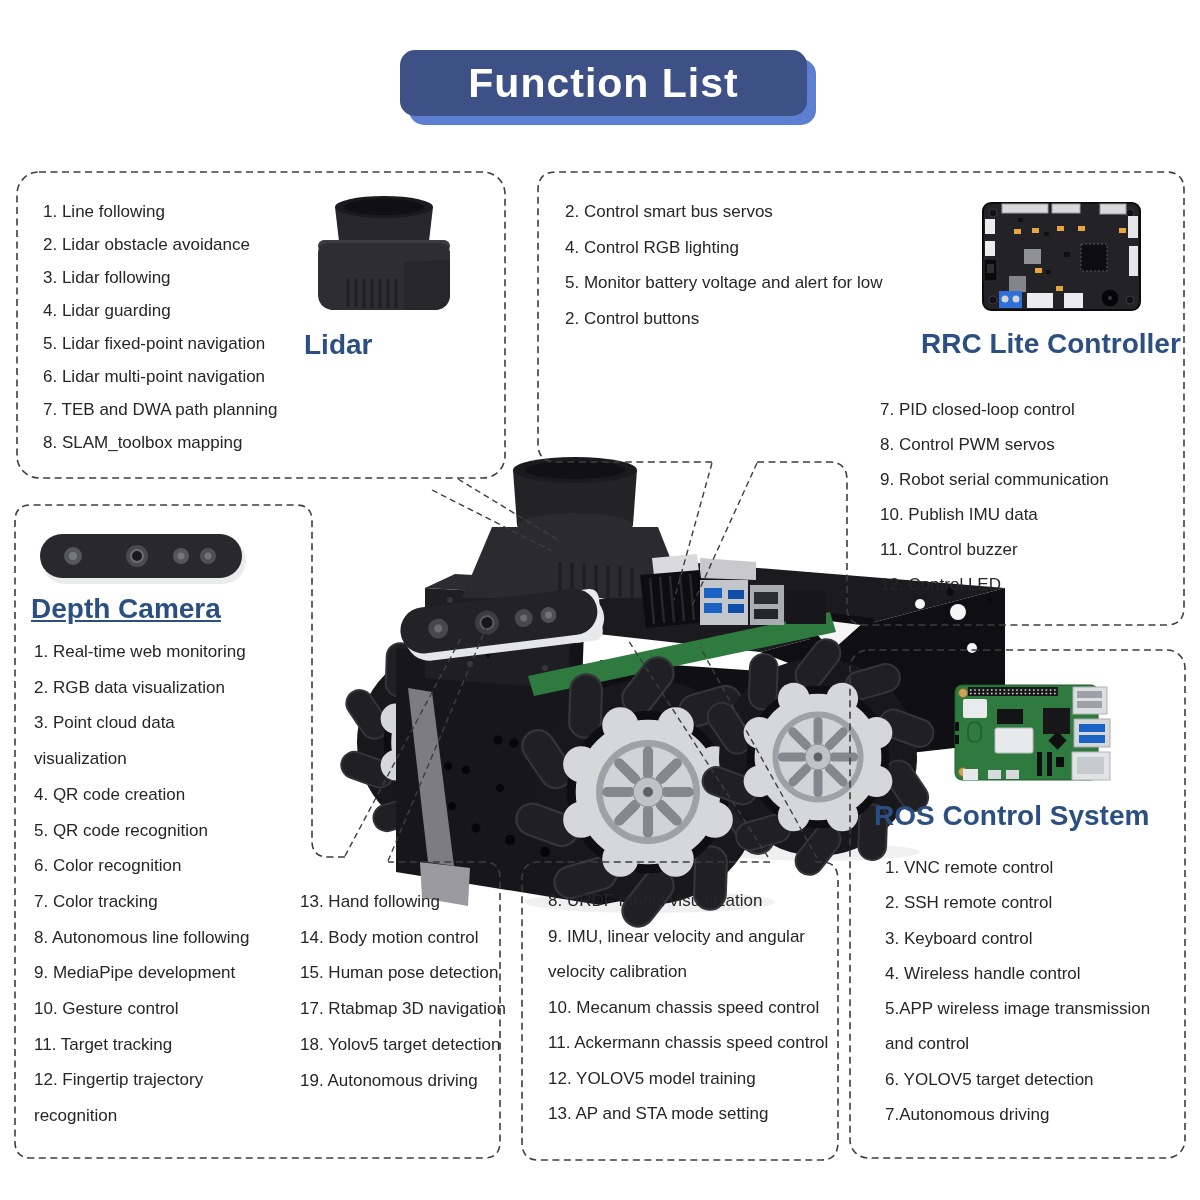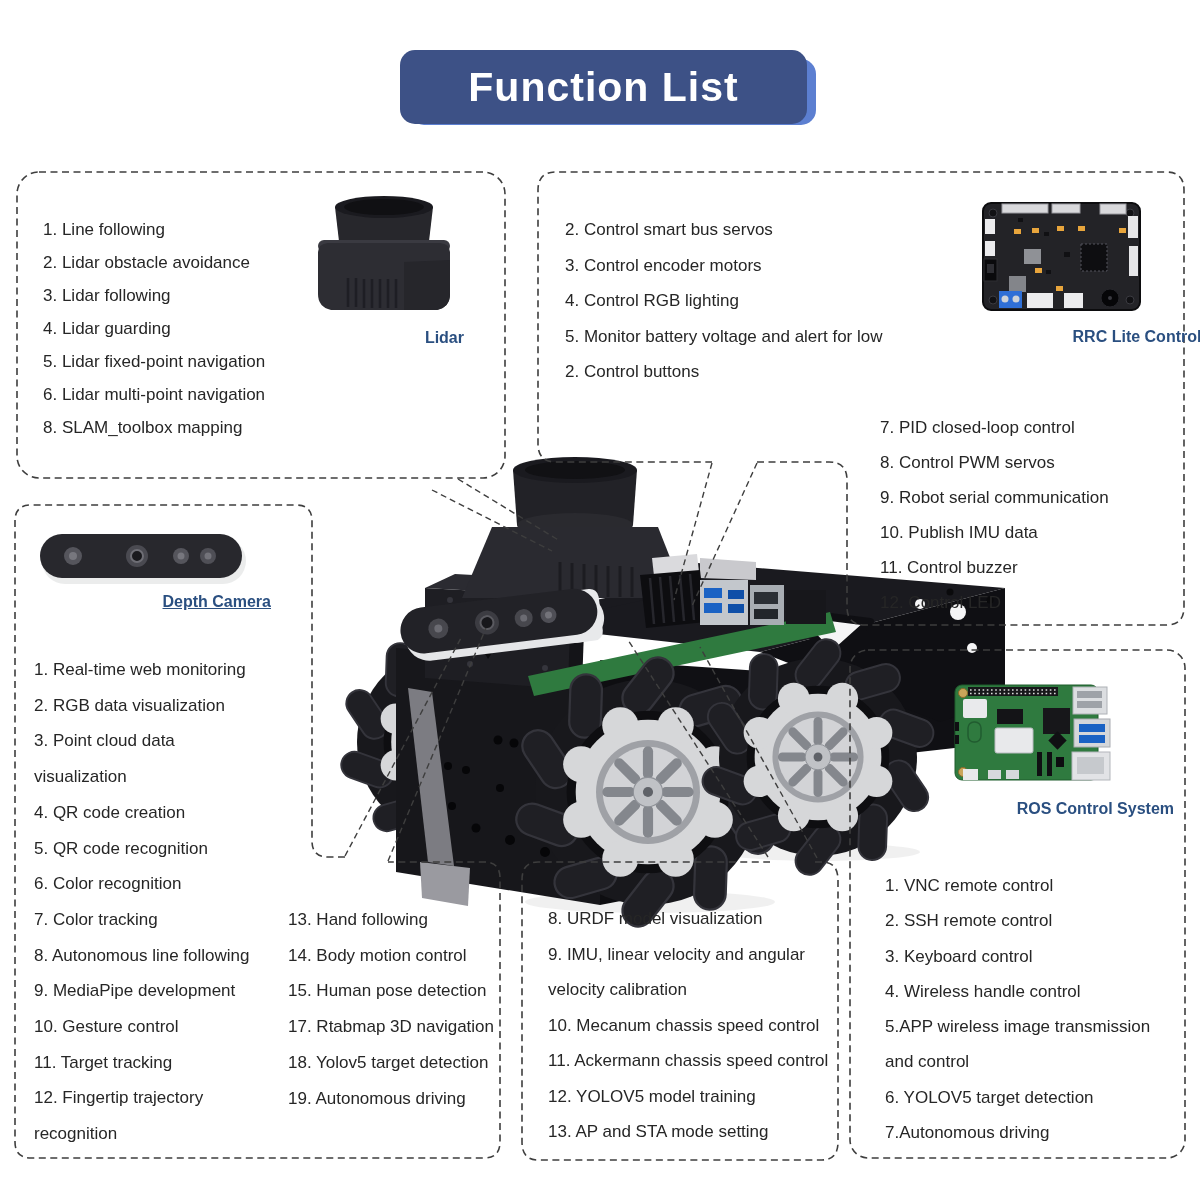--- a/index.html
+++ b/index.html
@@ -8,42 +8,42 @@
     font-family:"Liberation Sans", sans-serif;color:var(--text,#262626);
     overflow:hidden;
   }
   #scene{position:absolute;left:0;top:0;width:1200px;height:1200px;}
   
   .banner-shadow{
     position:absolute;left:409px;top:59px;width:407px;height:66px;
     border-radius:15px;background:var(--banner-shadow,#5C7FD1);
   }
   .banner{
-    position:absolute;left:400px;top:50px;width:407px;height:74px;
+    position:absolute;left:400px;top:50px;width:407px;height:66px;
     border-radius:15px;background:var(--banner,#3D5186);
     display:flex;align-items:center;justify-content:center;
     color:#ffffff;font-size:41px;font-weight:bold;letter-spacing:1px;
   }
   
   .sec-label{
-    position:absolute;font-weight:bold;font-size:16px;
-    color:var(--label,#2A4F80);text-align:right;white-space:nowrap;
+    position:absolute;font-weight:bold;font-size:28px;
+    color:var(--label,#2A4F80);text-align:left;white-space:nowrap;
   }
   #lidar-label{left:304px;top:329px;width:160px;}
   #depth-label{left:31px;top:593px;width:240px;text-decoration:underline;}
   #rrc-label{left:921px;top:328px;width:300px;}
   #ros-label{left:874px;top:800px;width:300px;}
   
-  .flist{position:absolute;font-size:17px;margin-top:18px;}
+  .flist{position:absolute;font-size:17px;}
   .flist .li{line-height:var(--lh);white-space:nowrap;}
   #list-lidar{left:43px;top:195px;--lh:33px;}
   #list-rrc-left{left:565px;top:194px;--lh:35.5px;}
   #list-rrc-right{left:880px;top:392px;--lh:35px;}
   #list-depth{left:34px;top:634px;--lh:35.7px;}
-  #list-mid{left:288px;top:884px;--lh:35.7px;}
+  #list-mid{left:300px;top:884px;--lh:35.7px;}
   #list-chassis{left:548px;top:883px;--lh:35.5px;}
   #list-ros{left:885px;top:850px;--lh:35.3px;}
 </style>
 </head>
 <body>
 
 <svg id="scene" viewBox="0 0 1200 1200" xmlns="http://www.w3.org/2000/svg">
 
   <g>
 
@@ -293,25 +293,25 @@
 <div id="rrc-label" class="sec-label">RRC Lite Controller</div>
 <div id="ros-label" class="sec-label">ROS Control System</div>
 
 <div id="list-lidar" class="flist">
     <div class="li">1. Line following</div>
     <div class="li">2. Lidar obstacle avoidance</div>
     <div class="li">3. Lidar following</div>
     <div class="li">4. Lidar guarding</div>
     <div class="li">5. Lidar fixed-point navigation</div>
     <div class="li">6. Lidar multi-point navigation</div>
+    <div class="li">7. TEB and DWA path planning</div>
     <div class="li">8. SLAM_toolbox mapping</div>
   </div>
 <div id="list-rrc-left" class="flist">
     <div class="li">2. Control smart bus servos</div>
-    <div class="li">3.  Control encoder motors</div>
     <div class="li">4. Control RGB lighting</div>
     <div class="li">5. Monitor battery voltage and alert for low</div>
     <div class="li">2. Control buttons</div>
   </div>
 <div id="list-rrc-right" class="flist">
     <div class="li">7. PID closed-loop control</div>
     <div class="li">8. Control PWM servos</div>
     <div class="li">9. Robot serial communication</div>
     <div class="li">10.  Publish IMU data</div>
     <div class="li">11. Control buzzer</div>

